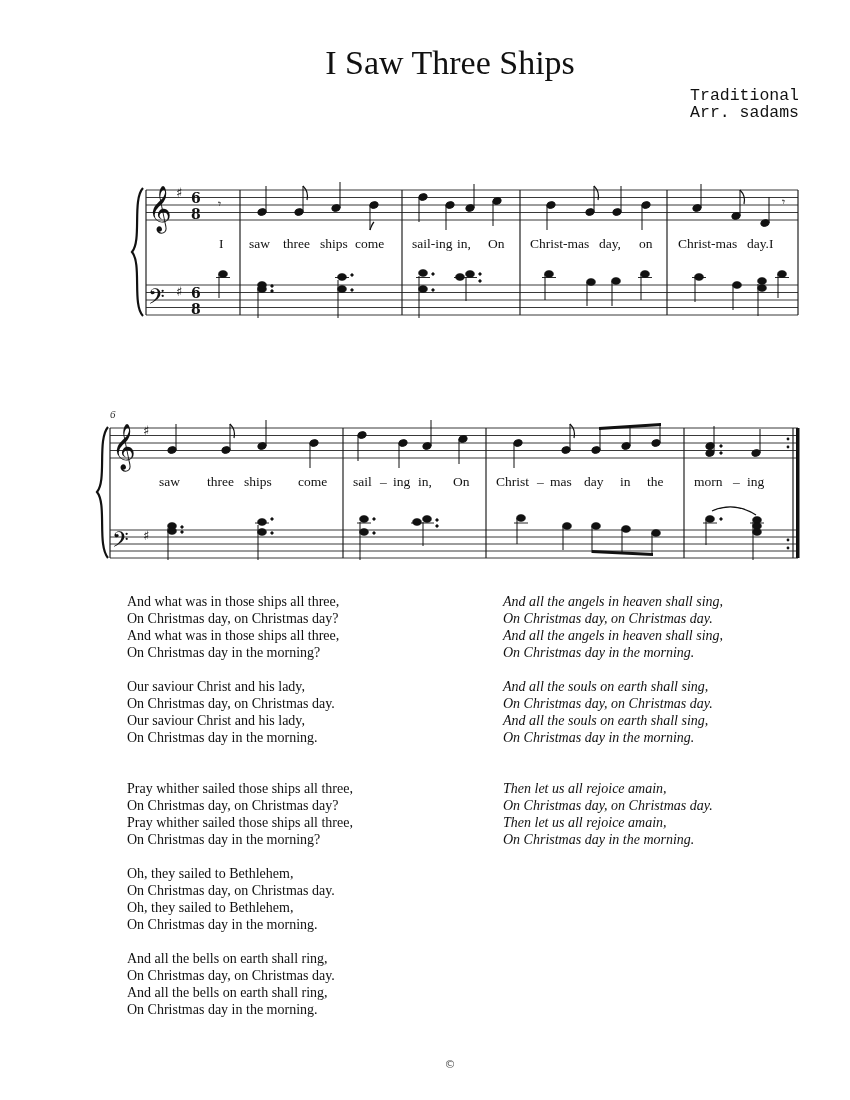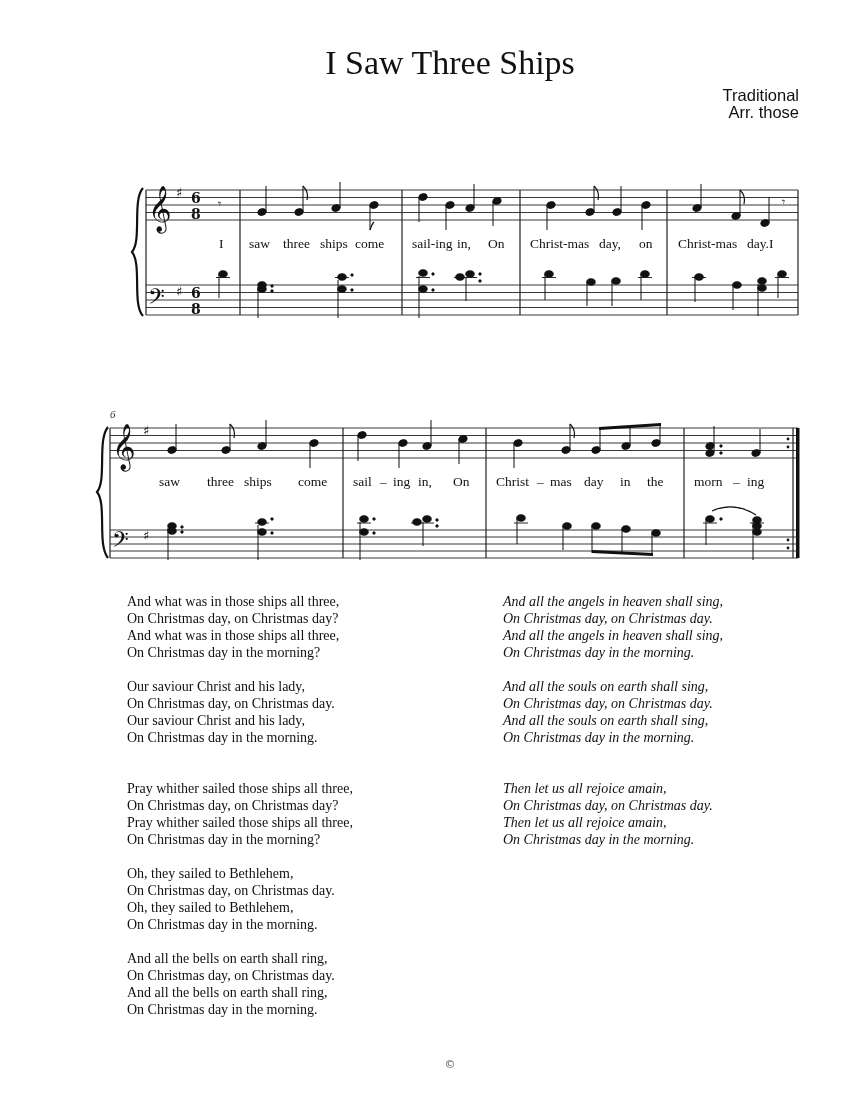--- a/index.html
+++ b/index.html
@@ -1,42 +1,42 @@
 <!DOCTYPE html>
 <html><head>
 <meta charset="utf-8">
 <style>
   html, body { margin: 0; padding: 0; background: #ffffff; }
   body { width: 850px; height: 1100px; position: relative; overflow: hidden;
          font-family: "DejaVu Serif", "Liberation Serif", serif; color: #111; }
   .title { position: absolute; top: 44px; left: 0; width: 900px; text-align: center;
            font-family: "Liberation Serif", serif; font-size: 34px; color: #111; }
   .composer { position: absolute; right: 51px; top: 87px; text-align: right;
-              font-family: Liberation Sans, sans-serif; font-size: 16.5px; line-height: 17px; color: #111; }
+              font-family: Liberation Mono, monospace; font-size: 16.5px; line-height: 17px; color: #111; }
   svg.score { position: absolute; left: 0; top: 0; }
   .lyric { font-family: "Liberation Serif", serif; font-size: 13.5px; fill: #111; }
   .measno { font-family: "Liberation Serif", serif; font-size: 11px; font-style: italic; fill: #333; }
   .verses { position: absolute; top: 577px; font-family: "Liberation Serif", serif;
             font-size: 14px; line-height: 17px; color: #111; }
   .verses.left { left: 111px; }
   .verses.right { left: 487px; font-style: italic; }
   .stanza { margin: 16px; }
   .stanza + .stanza { margin-top: 17px; }
   .stanza.gap-big { margin-top: 34px; }
   .stanza-line { display: block; white-space: nowrap; }
   .footer { position: absolute; top: 1058px; left: 0; width: 900px; text-align: center;
             font-size: 11px; color: #555; font-family: "DejaVu Sans", sans-serif; }
 </style>
 </head>
 <body>
 
 <div class="title">I Saw Three Ships</div>
 <div class="composer">
   <div>Traditional</div>
-  <div>Arr. those</div>
+  <div>Arr. sadams</div>
 </div>
 
 <svg class="score" width="850" height="600" viewBox="0 0 850 600" xmlns="http://www.w3.org/2000/svg">
 
   <g>
 
     <path d="M143 188 C 132 200, 142 240, 132 252 C 142 264, 132 305, 143 316" fill="none" stroke="#111" stroke-width="2.2"></path>
 
     <g stroke="#222" stroke-width="0.9">
       <line x1="146" y1="190" x2="798" y2="190"></line>

